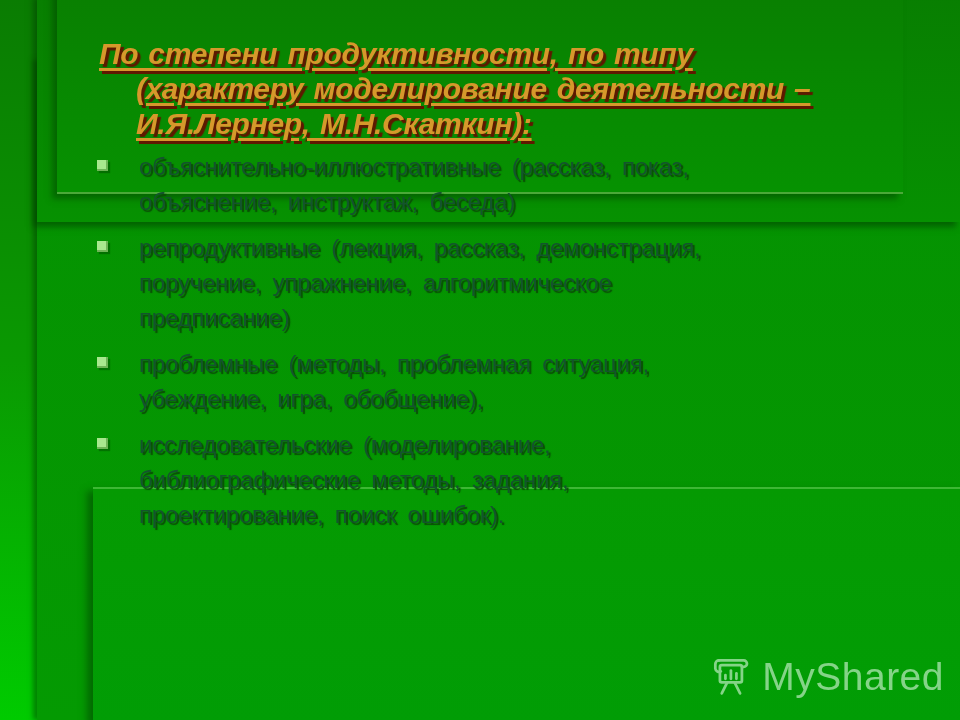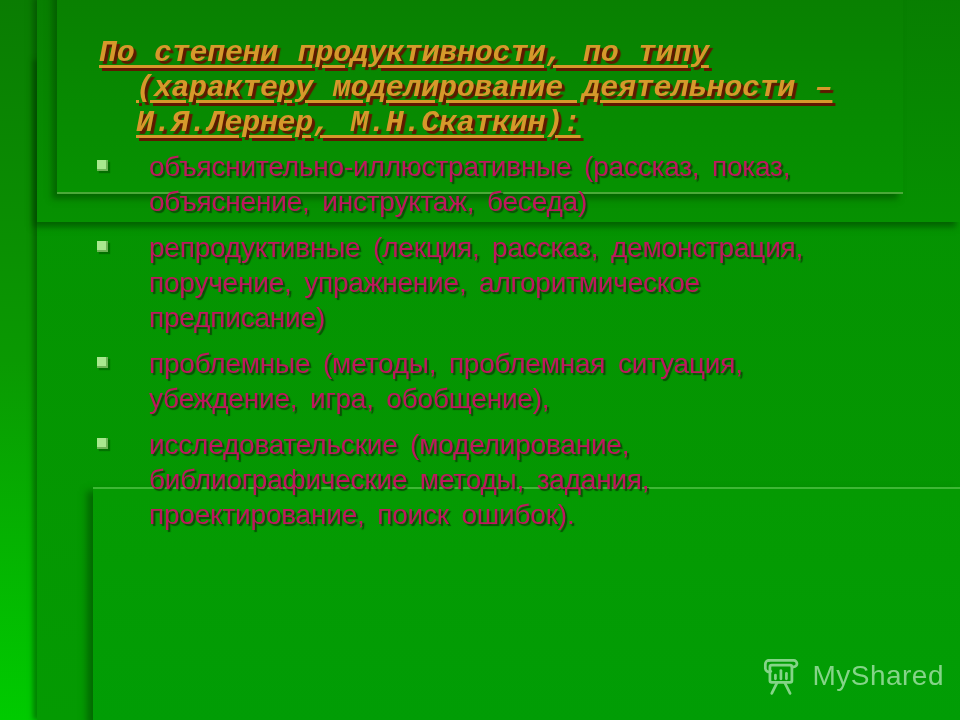--- a/index.html
+++ b/index.html
@@ -36,49 +36,48 @@
     position:absolute;left:99px;top:36px;width:816px;
     font-style:italic;font-weight:bold;font-size:30px;line-height:35px;
     color:#d6982b;
     text-shadow:3px 3px 1px #5f1800;
     word-spacing:2px;letter-spacing:-0.3px;
   }
   .title .tline{
     text-decoration:underline;
     text-decoration-thickness:3px;
     text-underline-offset:4px;
-    font-family:Liberation Mono, monospace;
   }
   .title .indent{margin-left:37px;}
   ul.bullets{
     list-style:none;margin:0;padding:0;
     position:absolute;left:97px;top:149px;width:812px;
   }
   ul.bullets li{
     display:flex;align-items:flex-start;margin:0 0 11px 0;
   }
   .marker{
     flex:0 0 11px;width:11px;height:11px;margin-top:11px;
     background:#a8e88e;
     box-shadow:inset -2px -2px 0 rgba(40,120,20,.45),2px 2px 1px rgba(0,70,0,.45);
   }
   .btext{
-    margin-left:41px;
-    font-size:28px;line-height:35px;color:#be185d;
+    margin-left:31px;
+    font-size:24px;line-height:35px;color:#14532d;
     text-shadow:2px 2px 1px #0a4d06;
     white-space:pre-line;word-spacing:5px;letter-spacing:-0.2px;
   }
   .logo{
     position:absolute;right:16px;bottom:22px;z-index:6;
     display:flex;align-items:center;gap:10px;
     color:#85d488;cursor:pointer;
   }
   .logo svg{display:block;}
   .logo-text{
-    font-size:28px;line-height:1;font-weight:400;letter-spacing:.5px;
+    font-size:39px;line-height:1;font-weight:400;letter-spacing:.5px;
   }
 </style>
 </head>
 <body>
 
 <div class="layer panel-b"></div>
 <div class="layer panel-a"></div>
 <div class="layer card-top"></div>
 <div class="layer panel-c"></div>
 

